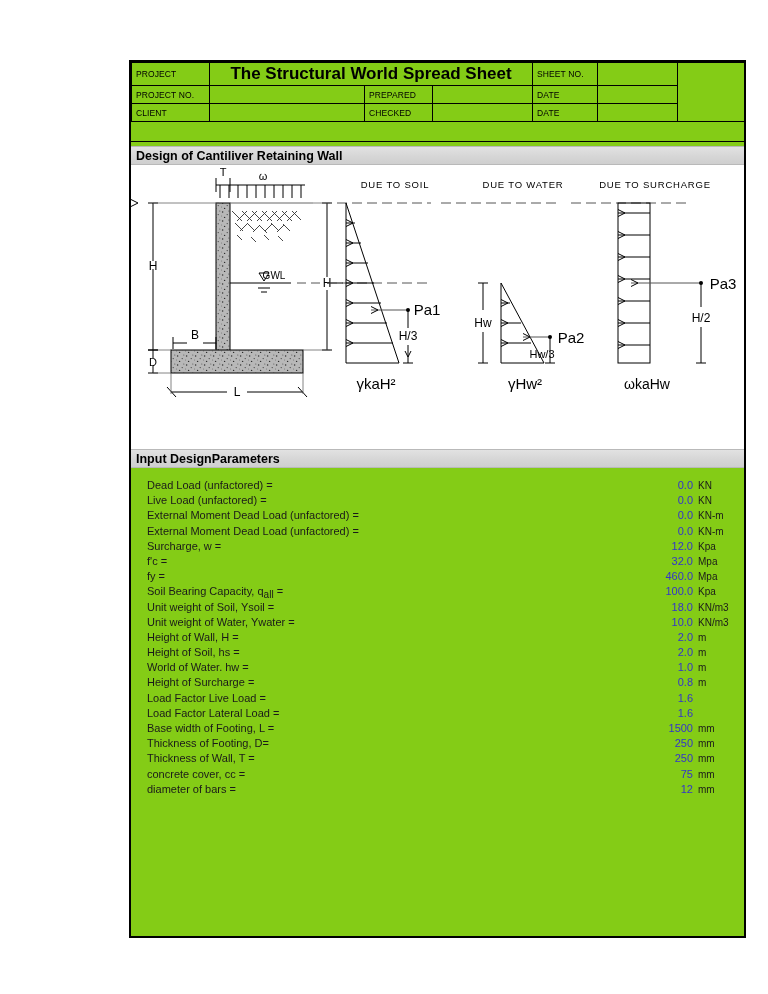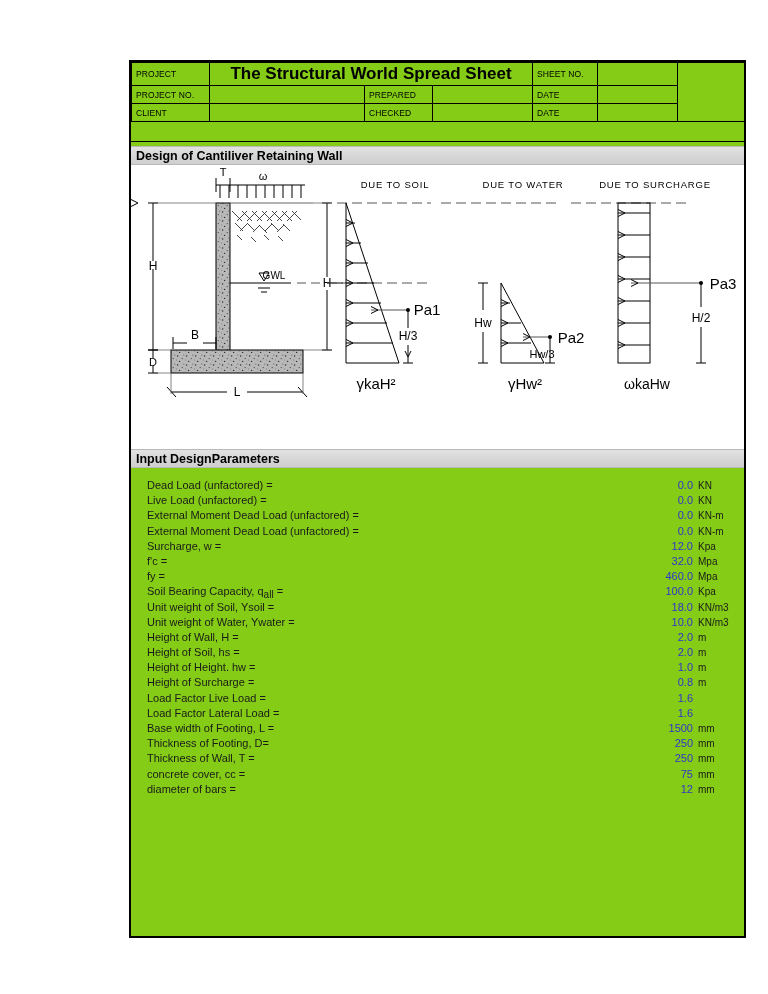--- a/index.html
+++ b/index.html
@@ -511,21 +511,21 @@
           <span class="plabel">Height of Wall, H =</span>
           <span class="pvalue">2.0</span>
           <span class="punit">m</span>
         </div>
         <div class="prow">
           <span class="plabel">Height of Soil, hs =</span>
           <span class="pvalue">2.0</span>
           <span class="punit">m</span>
         </div>
         <div class="prow">
-          <span class="plabel">Height of Height. hw =</span>
+          <span class="plabel">World of Water. hw =</span>
           <span class="pvalue">1.0</span>
           <span class="punit">m</span>
         </div>
         <div class="prow">
           <span class="plabel">Height of Surcharge =</span>
           <span class="pvalue">0.8</span>
           <span class="punit">m</span>
         </div>
         <div class="prow">
           <span class="plabel">Load Factor Live Load =</span>

